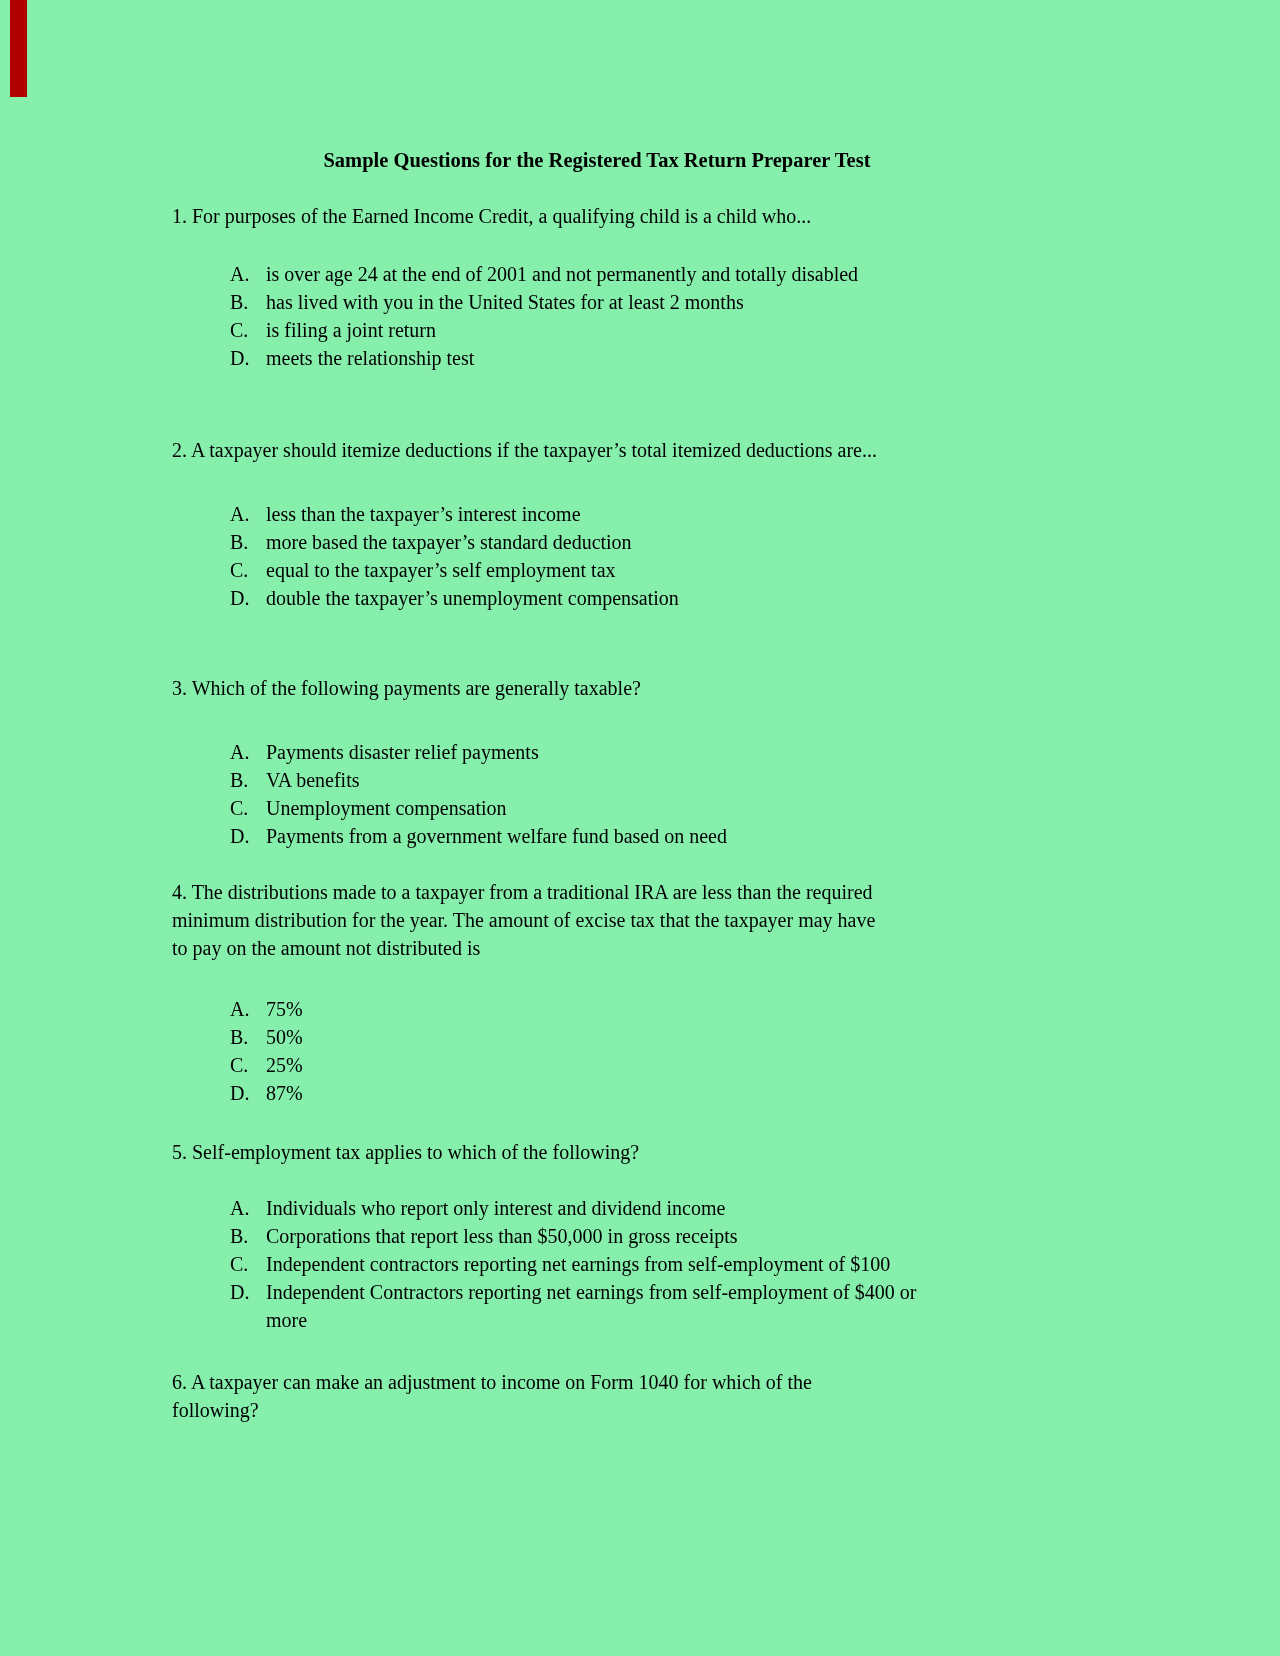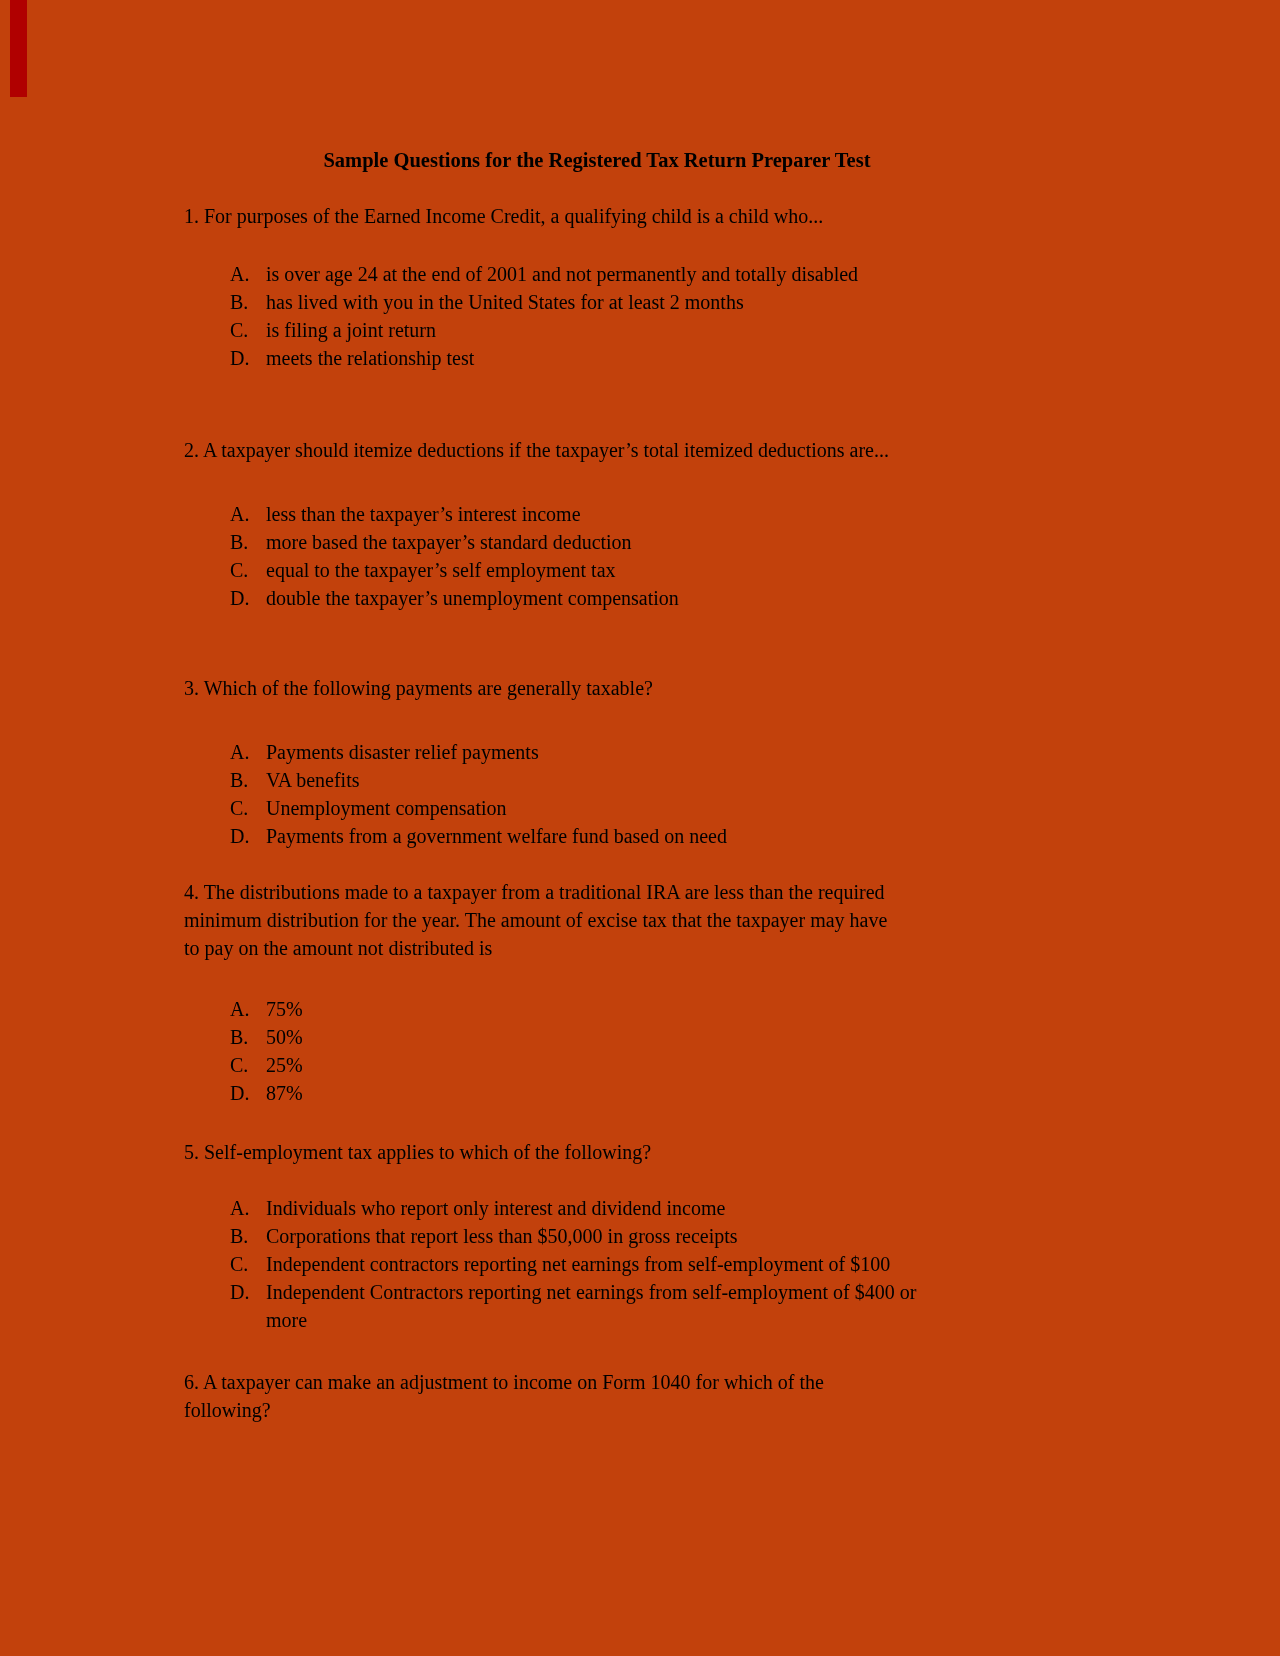--- a/index.html
+++ b/index.html
@@ -1,41 +1,41 @@
 <!DOCTYPE html>
 <html><head>
 <meta charset="utf-8">
 <title>Document</title>
 <style>
   html,body{margin:0;padding:0;background:#ffffff;}
   .page{
     position:relative;
     width:1280px;height:1656px;
-    background:#c2410c;
+    background:#86efac;
     overflow:hidden;
     font-family:"Liberation Serif","DejaVu Serif",serif;
     color:#000000;
   }
   .marker{
     position:absolute;left:10px;top:0;
     width:17px;height:97px;
     background:#b00000;
   }
   .content{
     position:absolute;left:172px;top:146px;width:850px;
     font-size:20px;line-height:28px;
   }
   .title{
     text-align:center;
     font-weight:700;
     font-size:20.5px;line-height:28px;
     margin:0;
   }
   .instruction{margin:29px 0 0 0;}
-  .qtext{margin:12px;}
+  .qtext{margin:0;}
   .qbody{white-space:pre-line;}
   .opts{margin-left:58px;}
   .opt{display:flex;align-items:flex-start;}
   .opt-letter{flex:0 0 36px;width:36px;}
   .opt-text{flex:1;white-space:pre-line;}
   .q1{margin-top:28px;} .q1 .opts{margin-top:30px;}
   .q2{margin-top:64px;} .q2 .opts{margin-top:36px;}
   .q3{margin-top:62px;} .q3 .opts{margin-top:36px;}
   .q4{margin-top:28px;} .q4 .opts{margin-top:33px;}
   .q5{margin-top:31px;} .q5 .opts{margin-top:28px;}

